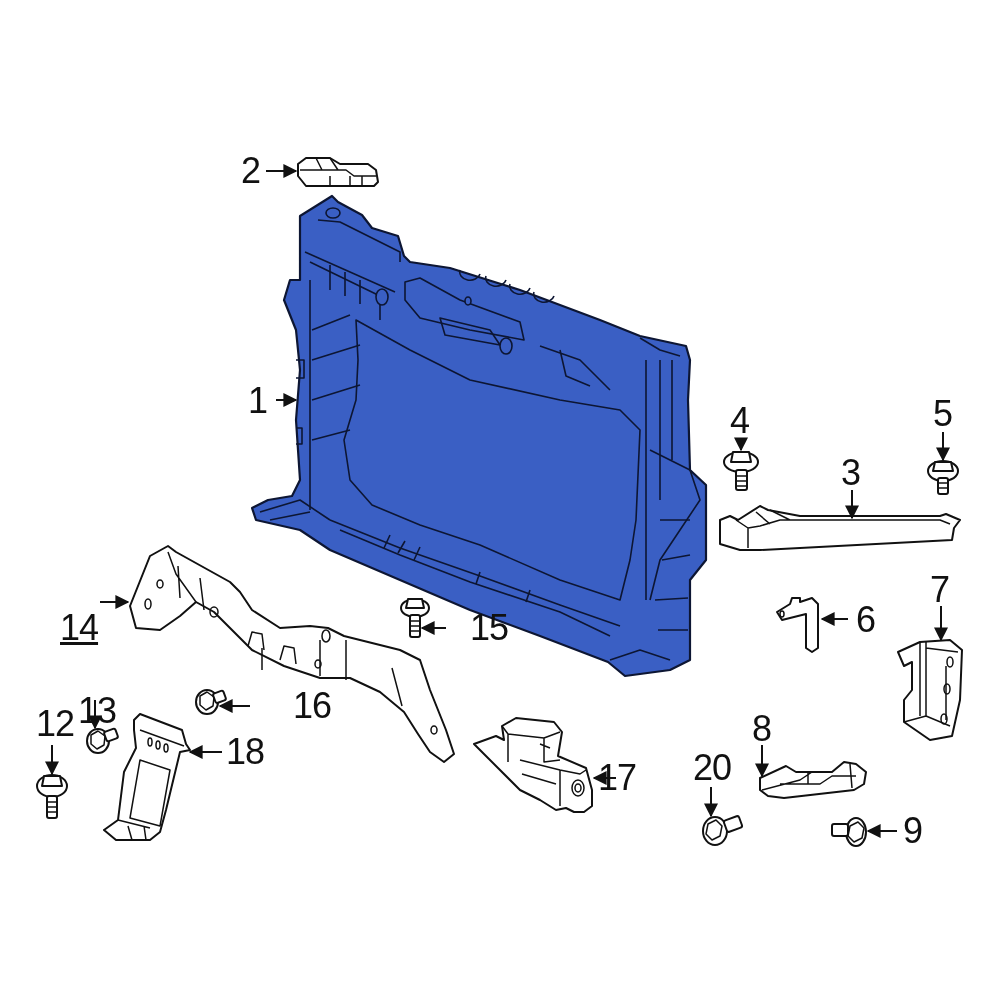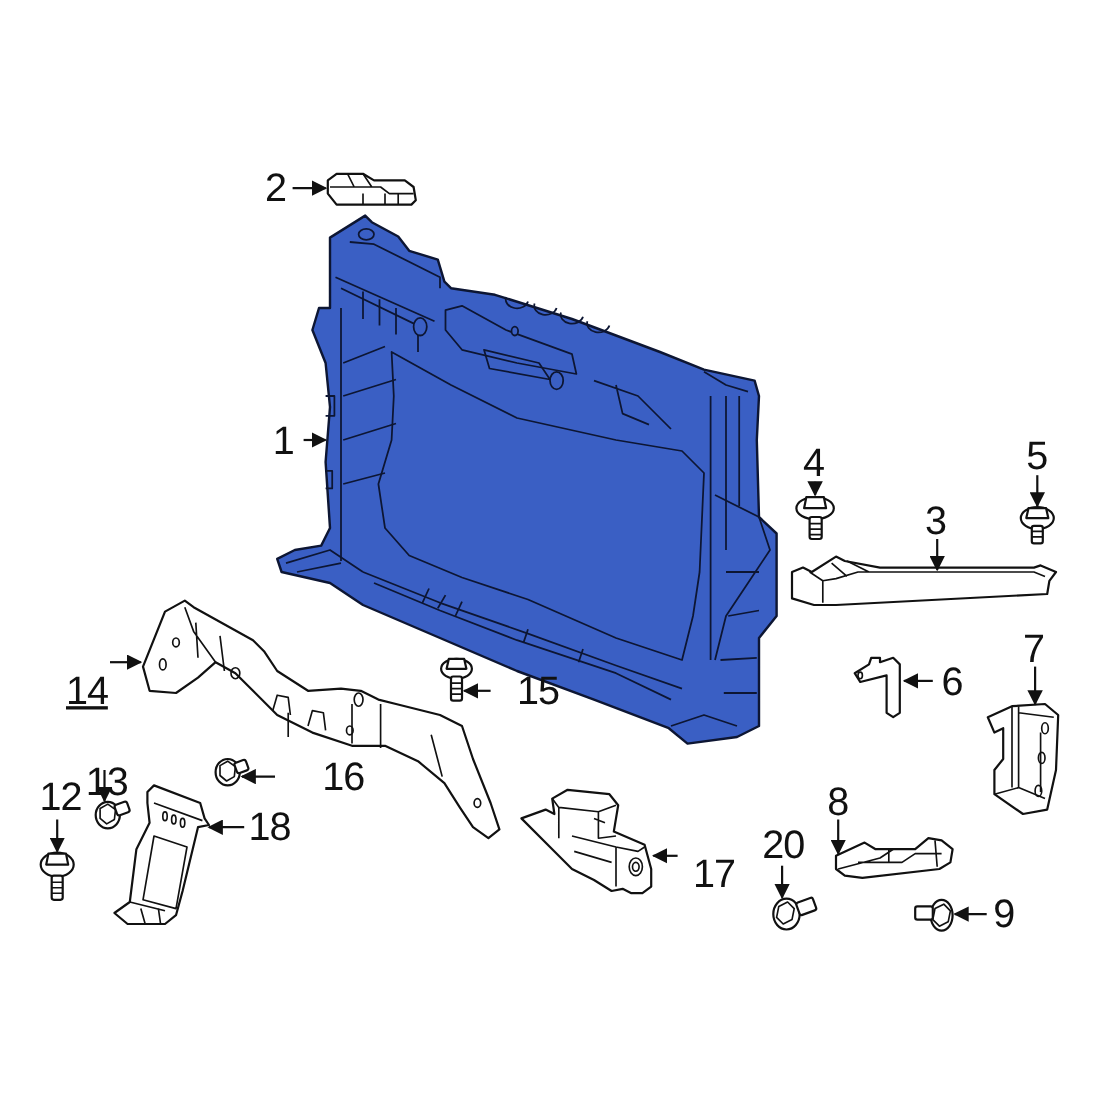--- a/index.html
+++ b/index.html
@@ -190,13 +190,13 @@
 <div class="callout" style="left:930px; top:572px;">7</div>
 <div class="callout" style="left:752px; top:711px;">8</div>
 <div class="callout" style="left:903px; top:813px;">9</div>
 <div class="callout" style="left:693px; top:750px;">20</div>
 <div class="callout" style="left:226px; top:734px;">18</div>
 <div class="callout" style="left:36px; top:706px;text-align:center;">12</div>
 <div class="callout" style="left:78px; top:693px;">13</div>
 <div class="callout" style="left:60px; top:610px;text-decoration:underline;">14</div>
 <div class="callout" style="left:470px; top:610px;">15</div>
 <div class="callout" style="left:253px; top:688px;margin-left:40px;">16</div>
-<div class="callout" style="left:630px; top:760px;margin-top:16px;">17</div>
+<div class="callout" style="left:598px; top:760px;">17</div>
 
 </body></html>

